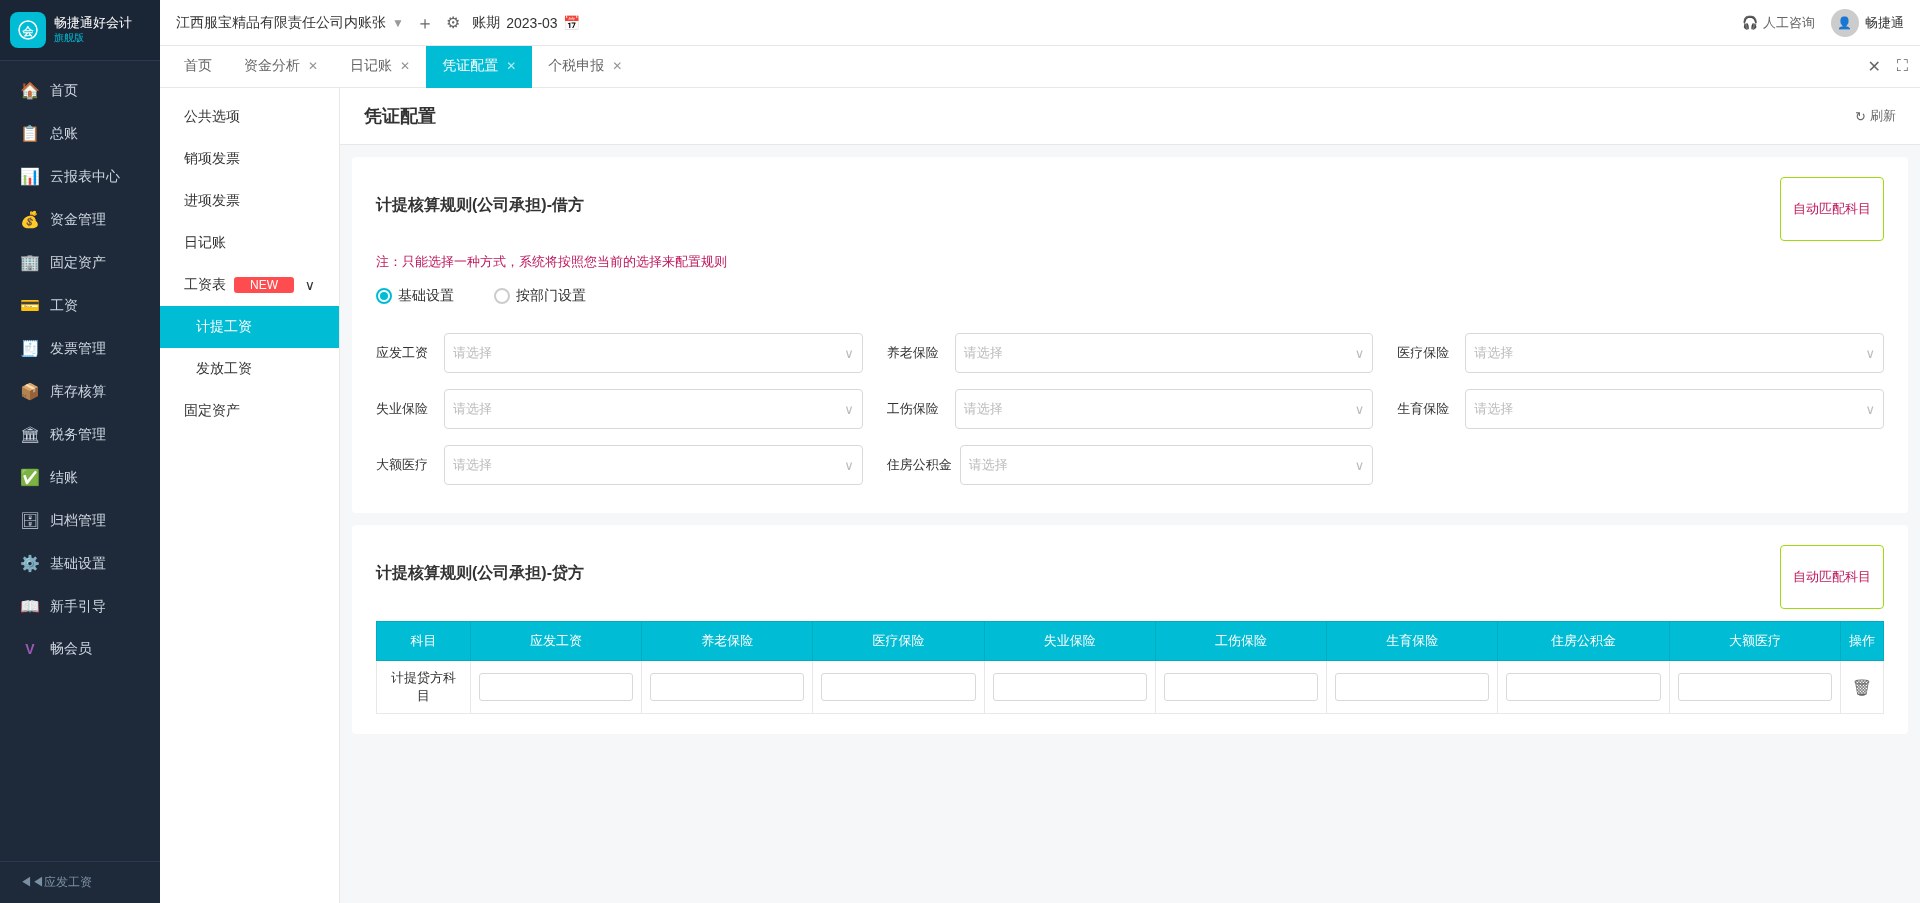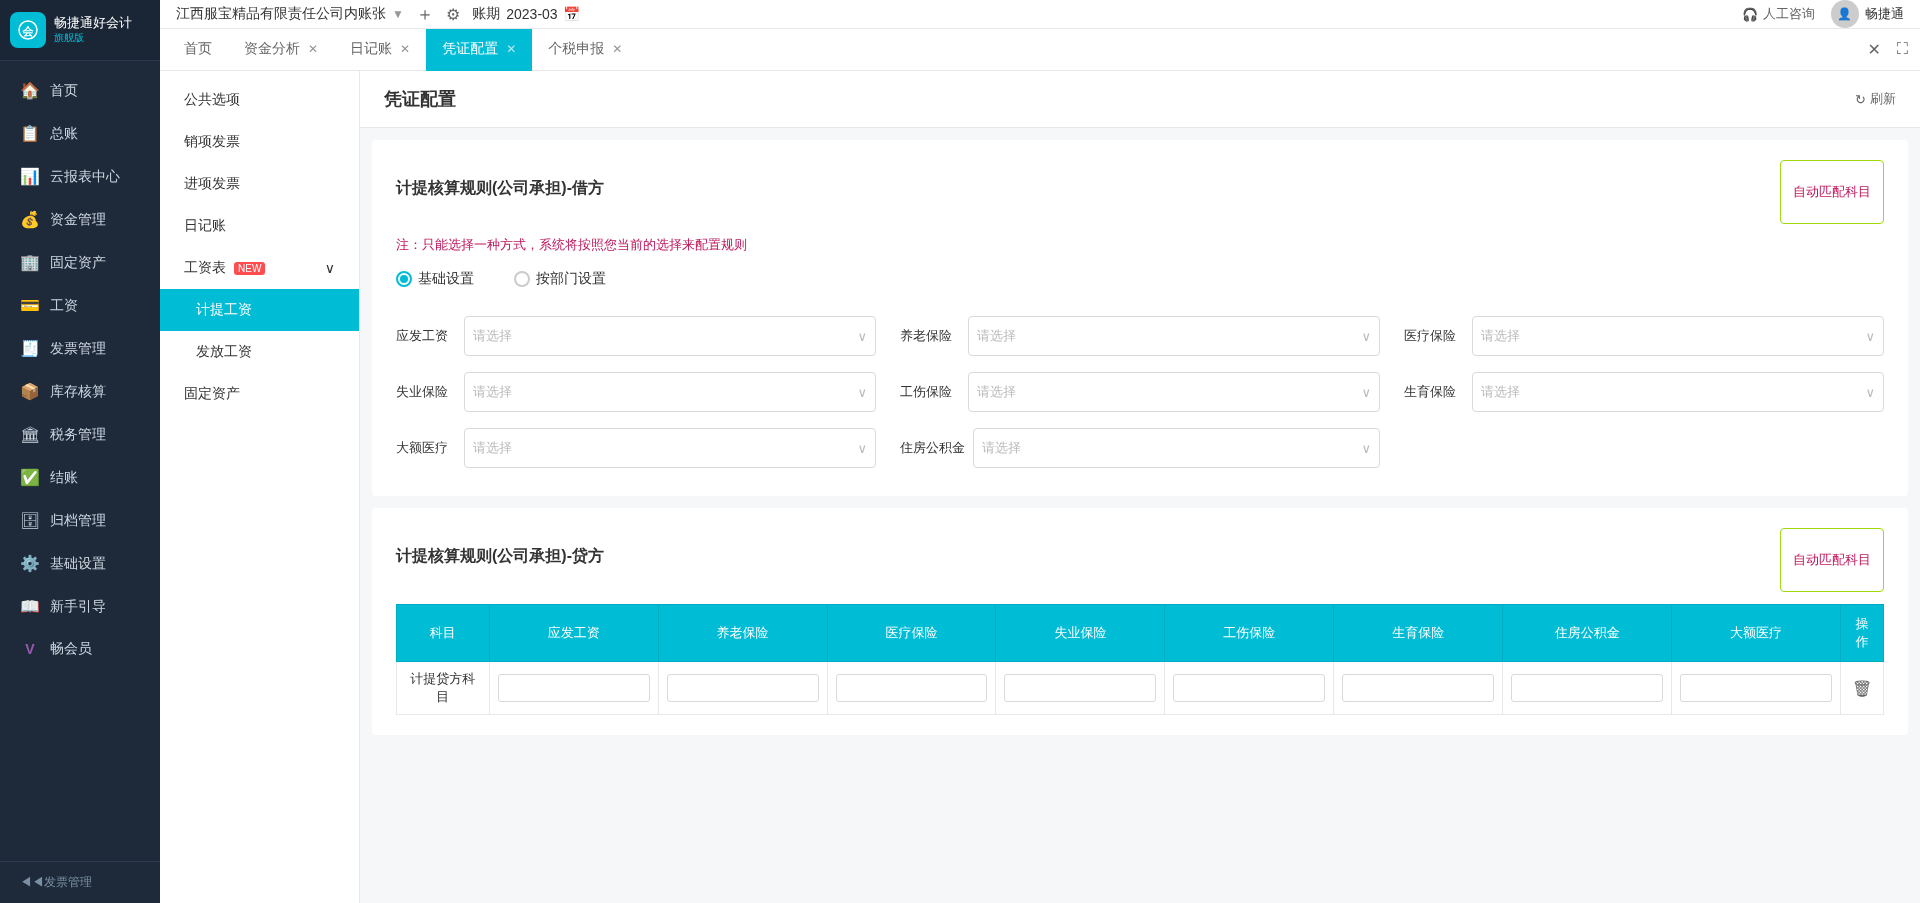--- a/index.html
+++ b/index.html
@@ -68,21 +68,21 @@
       overflow: hidden;
     }
 
     
     .topbar {
       background: white;
       border-bottom: 1px solid #e8e8e8;
       display: flex;
       align-items: center;
       padding: 0 16px;
-      height: 29px;
+      height: 46px;
       gap: 12px;
     }
     .company-select {
       display: flex;
       align-items: center;
       gap: 6px;
       font-size: 14px;
       color: #333;
       cursor: pointer;
     }
@@ -128,21 +128,21 @@
     
     .content-area {
       flex: 1;
       display: flex;
       overflow: hidden;
       background: #f5f7f9;
     }
 
     
     .left-menu {
-      width: 200px;
+      width: 180px;
       background: white;
       border-right: 1px solid #e8e8e8;
       padding: 8px 0;
       overflow-y: auto;
       flex-shrink: 0;
     }
     .menu-item {
       padding: 12px 24px;
       font-size: 14px;
       color: #333;
@@ -157,22 +157,22 @@
       font-size: 14px;
       color: #333;
       cursor: pointer;
       display: flex;
       align-items: center;
       justify-content: space-between;
     }
     .new-badge {
       background: #ff4d4f;
       color: white;
-      font-size: 10px;
-      padding: 1px 4px;
+      font-size: 12px;
+      padding: 1px 16px;
       border-radius: 3px;
       margin-left: 4px;
     }
 
     
     .right-content {
       flex: 1;
       overflow-y: auto;
       padding: 0;
       position: relative;
@@ -429,21 +429,21 @@
     <div class="nav-item">
       <span class="nav-icon">📖</span>
       <span>新手引导</span>
     </div>
     <div class="nav-item">
       <span class="nav-icon" style="font-size:14px;font-weight:bold;color:#9b59b6;">V</span>
       <span>畅会员</span>
     </div>
   </div>
   <div class="sidebar-bottom">
-    <span>◀◀发票管理</span>
+    <span>◀◀应发工资</span>
   </div>
 </div>
 
 <div class="main">
 
   <div class="topbar">
     <div class="company-select">
       <span>江西服宝精品有限责任公司内账张</span>
       <span class="chevron-down">▼</span>
     </div>

